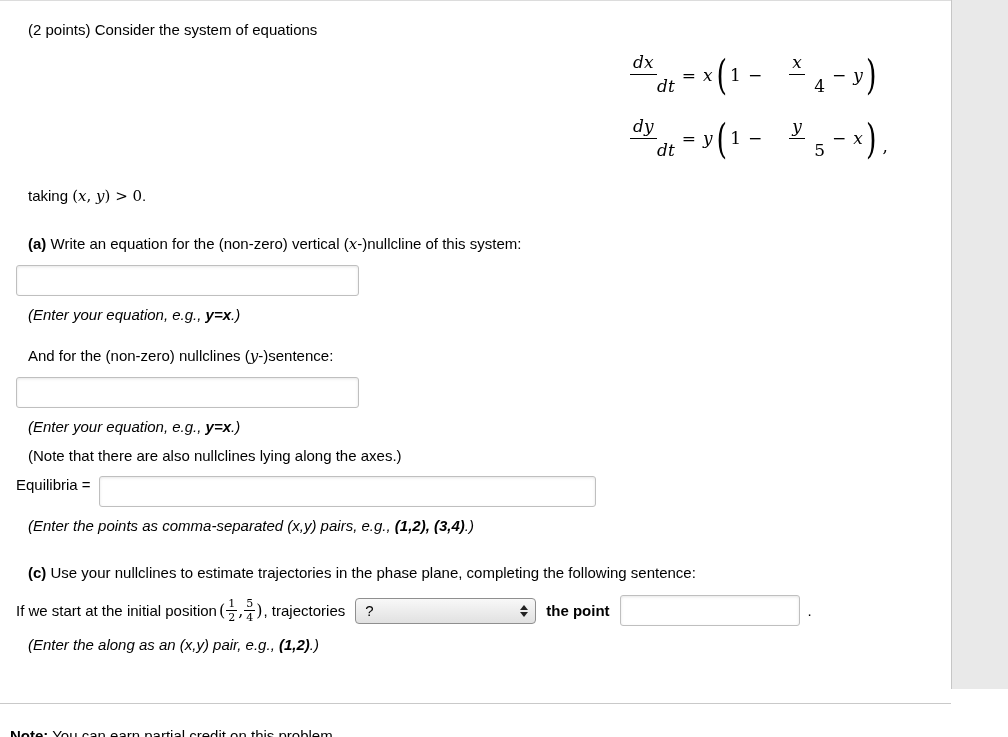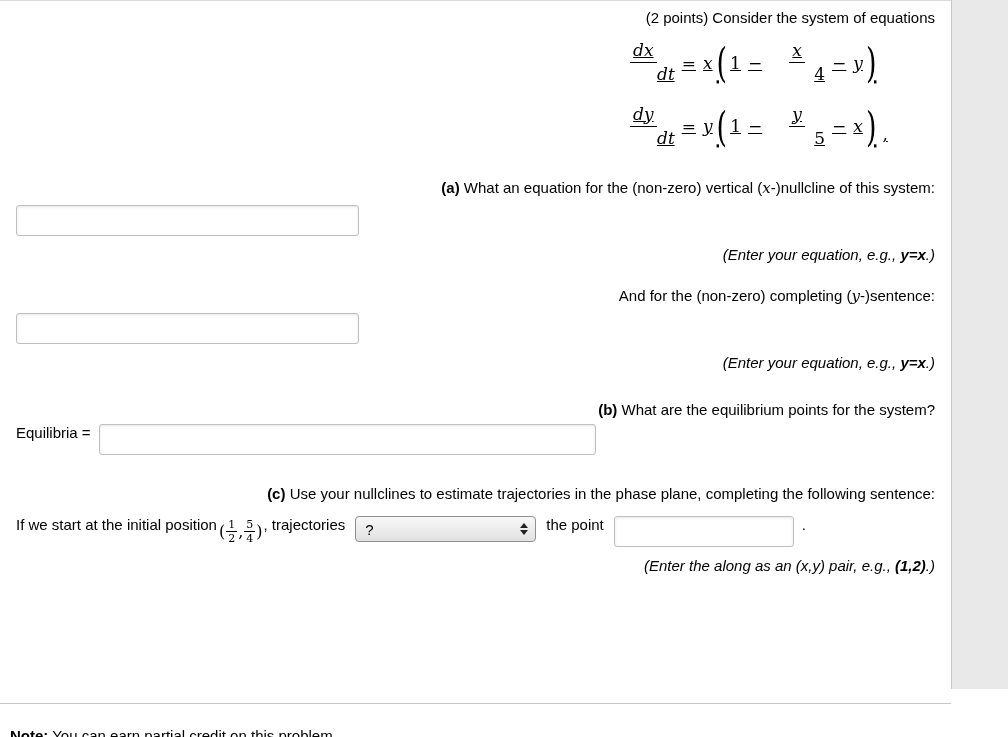--- a/index.html
+++ b/index.html
@@ -15,54 +15,54 @@
   }
   .gutter{
     position:absolute;left:951px;top:0;width:57px;height:689px;box-sizing:border-box;
     background:#e9e9e9;border-left:1px solid #c6c6c6;
   }
   
   .m  {font-family:"DejaVu Serif",serif;font-style:normal;}
   .mvar{font-family:"DejaVu Serif",serif;font-style:italic;}
   
   .eq-block{margin:14px 0 0 596px;display:flex;flex-direction:column;gap:18px;width:max-content;}
-  .eq-row{display:flex;align-items:center;font-size:17px;font-family:"DejaVu Serif",serif;text-decoration:underline;}
+  .eq-row{display:flex;align-items:center;font-size:17px;font-family:"DejaVu Serif",serif;}
   .frac{display:inline-flex;flex-direction:column;align-items:center;line-height:1.25;}
   .frac .num{border-bottom:1px solid #000;padding:0 3px 1px;}
   .frac .den{padding-top:1px;margin-left:45px;}
   .op{margin:0 7px;}
   .bigp{font-size:27px;transform:scaleY(1.55);display:inline-block;margin:0 3px;font-family:"DejaVu Serif",serif;}
   .coef{margin-right:1px;}
   .eq-comma{position:relative;top:8px;margin-left:3px;}
   
-  p{margin:0;text-align:right;}
+  p{margin:12px;}
   .taking{margin-top:26px;}
   .qline{margin-top:30px;}
   .qline2{margin-top:24px;}
   .hint{font-style:italic;margin-top:10px;}
   .hint b{}
   .noteline{margin-top:8px;}
   
   input.answer{
     display:block;margin-top:8px;width:343px;height:31px;box-sizing:border-box;
     border:1px solid #bfbfbf;border-radius:3px;background:#fff;
     box-shadow:inset 0 1px 3px rgba(0,0,0,.10);
     font-size:15px;padding:0 8px;font-family:"Liberation Sans",sans-serif;outline:none;
   }
   .ans-row{margin-top:6px;display:flex;align-items:flex-start;}
   .ans-row .eq-label{margin-right:8px;}
   .ans-row input.answer{margin-top:0;width:497px;}
   
-  .c-row{margin-top:14px;display:flex;}
+  .c-row{margin-top:14px;display:flex;align-items:center;}
   .c-row .t1{margin-right:2px;}
   .mgroup{display:inline-flex;align-items:center;font-family:"DejaVu Serif",serif;font-size:16px;}
   .sfrac{display:inline-flex;flex-direction:column;align-items:center;font-family:"DejaVu Serif",serif;font-size:11px;line-height:1.2;margin:0 1px;}
   .sfrac .num{border-bottom:1px solid #000;padding:0 2px;}
   .c-row .t2{margin:0 10px 0 1px;}
-  .c-row .t3{margin:0 10px;}
+  .c-row .t3{margin:0 10px;font-weight:bold;}
   .c-row .period{margin-left:8px;}
   .c-row input.answer{margin-top:0;width:180px;}
   .select{
     display:inline-flex;align-items:center;justify-content:space-between;
     width:181px;height:26px;box-sizing:border-box;
     border:1px solid #8f8f8f;border-radius:4px;
     background:linear-gradient(#f8f8f8,#e1e1e1);
     padding:0 5px 0 9px;cursor:default;
   }
   .spinner{display:flex;flex-direction:column;align-items:center;gap:2px;padding:1px 2px;}
@@ -111,34 +111,36 @@
         <span class="num mvar">y</span>
         <span class="den m">5</span>
       </span>
       <span class="op m">−</span>
       <span class="mvar">x</span>
       <span class="bigp">)</span>
       <span class="m eq-comma">,</span>
     </div>
   </div>
 
+  <p class="taking"><span>taking </span><span class="m">(</span><span class="mvar">x</span><span class="m">, </span><span class="mvar">y</span><span class="m">) &gt; 0</span><span>.</span></p>
 
-  <p class="qline"><b>(a)</b><span> What an equation for the (non-zero) vertical (</span><span class="mvar">x</span><span>-)nullcline of this system:</span></p>
+  <p class="qline"><b>(a)</b><span> Write an equation for the (non-zero) vertical (</span><span class="mvar">x</span><span>-)nullcline of this system:</span></p>
   <input type="text" class="answer" style="">
   <p class="hint"><span>(Enter your equation, e.g., </span><b>y=x</b><span>.)</span></p>
 
-  <p class="qline2"><span>And for the (non-zero) completing (</span><span class="mvar">y</span><span>-)sentence:</span></p>
+  <p class="qline2"><span>And for the (non-zero) nullclines (</span><span class="mvar">y</span><span>-)sentence:</span></p>
   <input type="text" class="answer" style="">
   <p class="hint"><span>(Enter your equation, e.g., </span><b>y=x</b><span>.)</span></p>
+  <p class="noteline"><span>(Note that there are also nullclines lying along the axes.)</span></p>
 
-  <p class="qline"><b>(b)</b><span> What are the equilibrium points for the system?</span></p>
   <div class="ans-row">
     <span class="eq-label">Equilibria =</span>
     <input type="text" class="answer" style="">
   </div>
+  <p class="hint"><span>(Enter the points as comma-separated (x,y) pairs, e.g., </span><b>(1,2), (3,4)</b><span>.)</span></p>
 
   <p class="qline"><b>(c)</b><span> Use your nullclines to estimate trajectories in the phase plane, completing the following sentence:</span></p>
   <div class="c-row">
     <span class="t1">If we start at the initial position </span>
     <span class="mgroup">
       <span>(</span>
       <span class="sfrac">
         <span class="num">1</span>
         <span class="den">2</span>
       </span>

